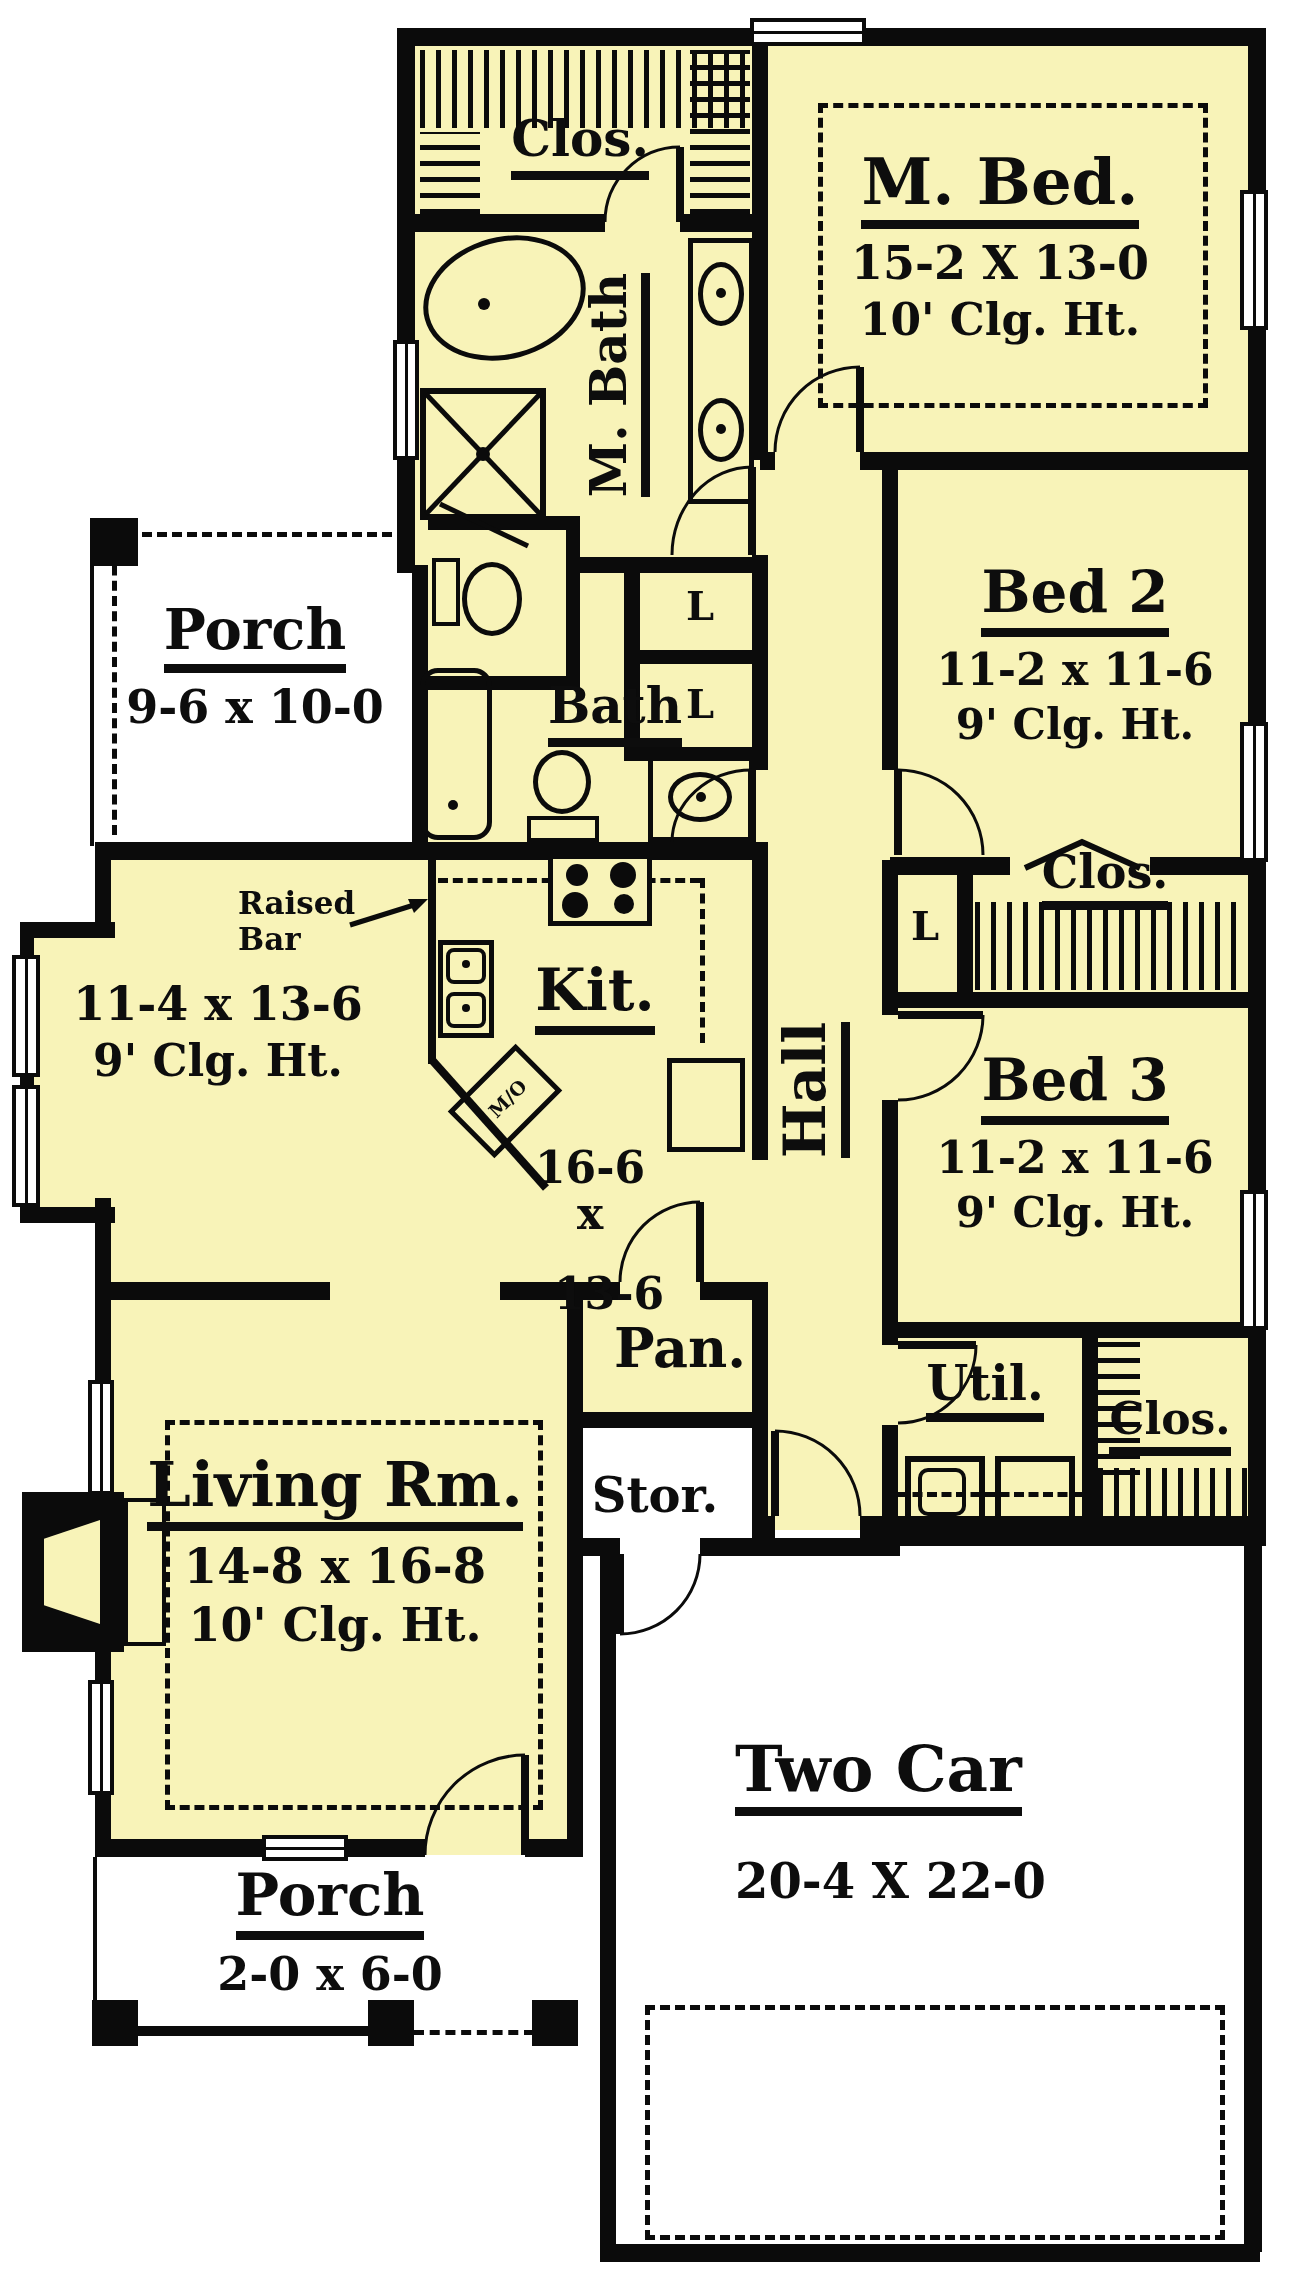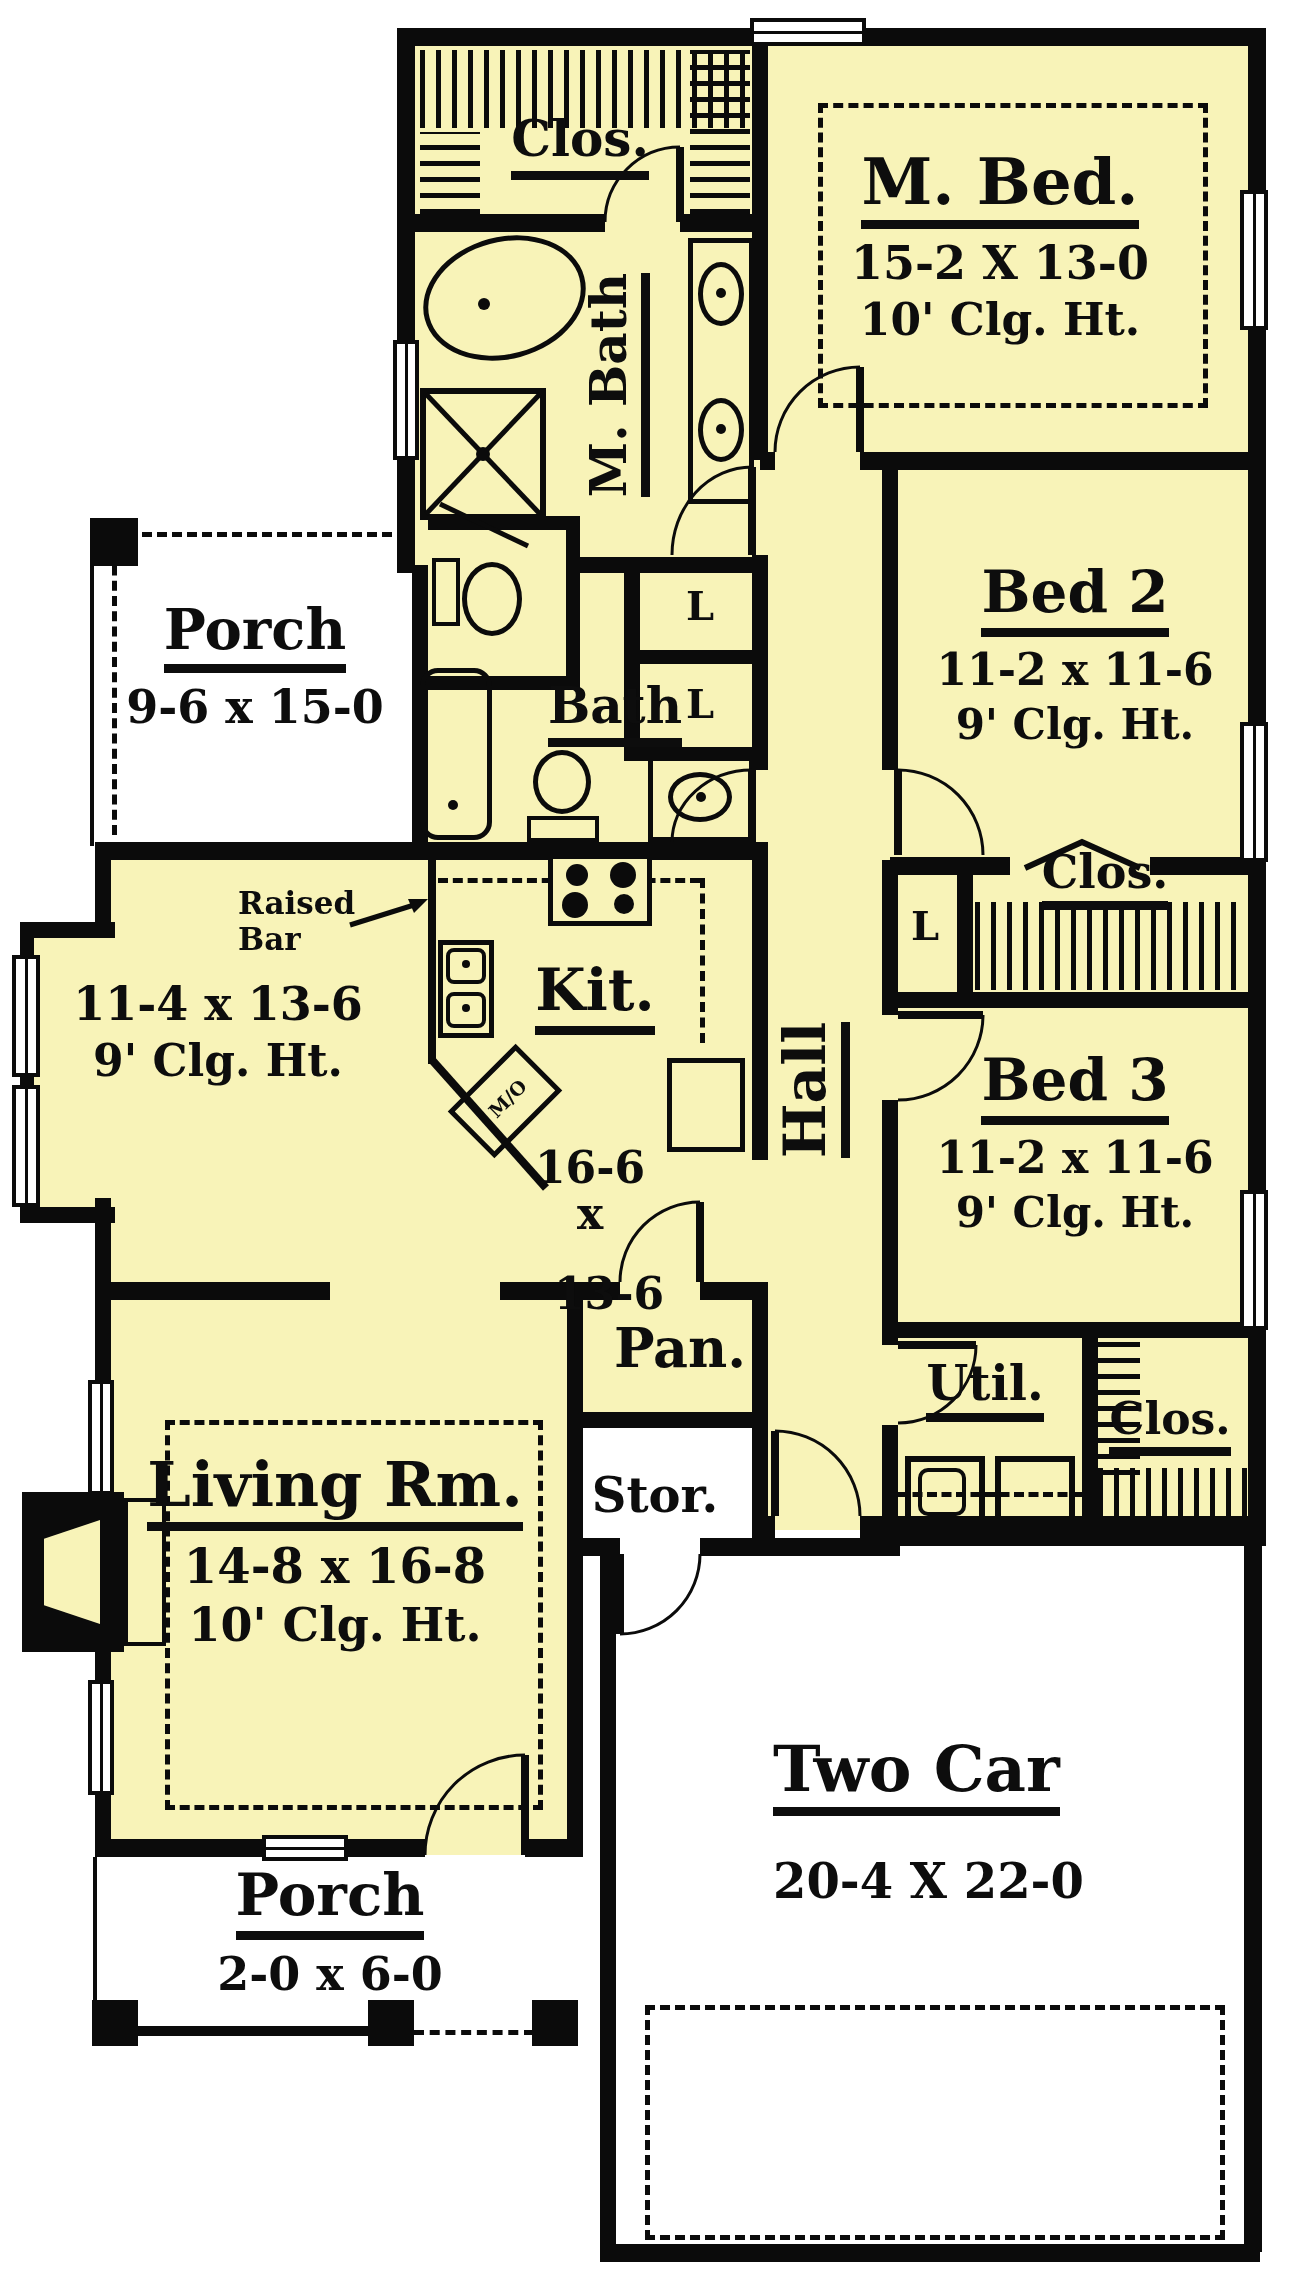--- a/index.html
+++ b/index.html
@@ -270,21 +270,21 @@
   <div class="lbl vert" style="left:478px;top:350px;width:280px;height:70px;font-size:50px;"><span class="u">M. Bath</span></div>
 
   <div class="lbl" style="left:905px;top:562px;width:340px;">
     <div style="font-size:58px;"><span class="u">Bed 2</span></div>
     <div class="dm" style="font-size:44px;">11-2 x 11-6</div>
     <div class="dm" style="font-size:42px;">9' Clg. Ht.</div>
   </div>
 
   <div class="lbl" style="left:95px;top:600px;width:320px;">
     <div style="font-size:56px;"><span class="u">Porch</span></div>
-    <div class="dm" style="font-size:46px;">9-6 x 15-0</div>
+    <div class="dm" style="font-size:46px;">9-6 x 10-0</div>
   </div>
 
   <div class="lbl" style="left:520px;top:680px;width:190px;font-size:50px;"><span class="u">Bath</span></div>
   <div class="lbl" style="left:670px;top:585px;width:60px;font-size:40px;">L</div>
   <div class="lbl" style="left:670px;top:683px;width:60px;font-size:40px;">L</div>
   <div class="lbl" style="left:895px;top:905px;width:60px;font-size:40px;">L</div>
   <div class="lbl" style="left:1000px;top:848px;width:210px;font-size:46px;"><span class="u">Clos.</span></div>
 
   <div class="small-note" style="left:238px;top:886px;font-size:31px;">
     <div>Raised</div>
@@ -312,21 +312,21 @@
   <div class="lbl" style="left:900px;top:1358px;width:170px;font-size:48px;"><span class="u">Util.</span></div>
   <div class="lbl" style="left:1090px;top:1396px;width:160px;font-size:44px;"><span class="u">Clos.</span></div>
   <div class="lbl" style="left:570px;top:1470px;width:170px;font-size:48px;">Stor.</div>
 
   <div class="lbl" style="left:120px;top:1452px;width:430px;">
     <div style="font-size:62px;"><span class="u">Living Rm.</span></div>
     <div class="dm" style="font-size:48px;">14-8 x 16-8</div>
     <div class="dm" style="font-size:46px;">10' Clg. Ht.</div>
   </div>
 
-  <div class="lbl" style="left:735px;top:1735px;width:360px;text-align:left;margin-left:38px;">
+  <div class="lbl" style="left:735px;top:1735px;width:360px;text-align:left;">
     <div style="font-size:64px;"><span class="u">Two Car</span></div>
     <div style="font-size:48px;margin-top:40px;">20-4 X 22-0</div>
   </div>
 
   <div class="lbl" style="left:180px;top:1865px;width:300px;">
     <div style="font-size:58px;"><span class="u">Porch</span></div>
     <div class="dm" style="font-size:46px;">2-0 x 6-0</div>
   </div>
 
 </div>

